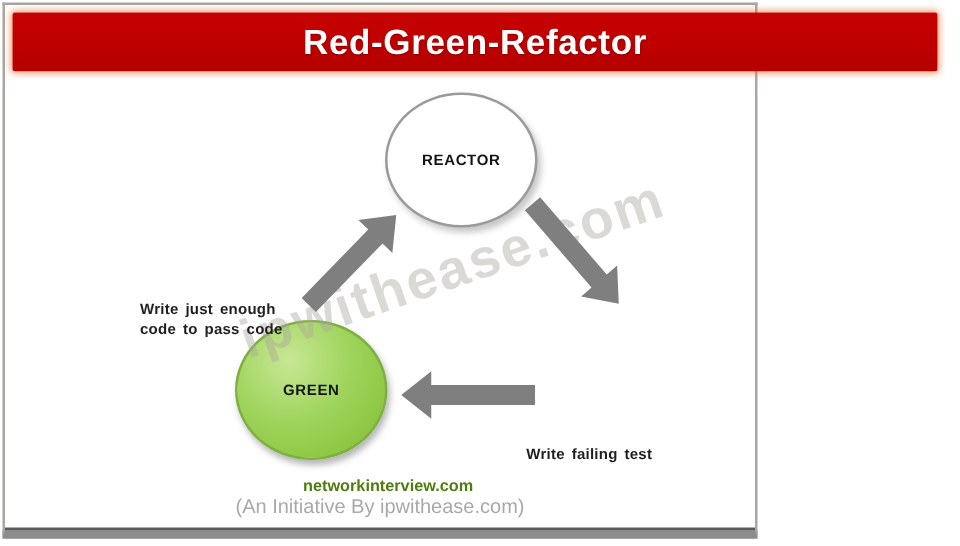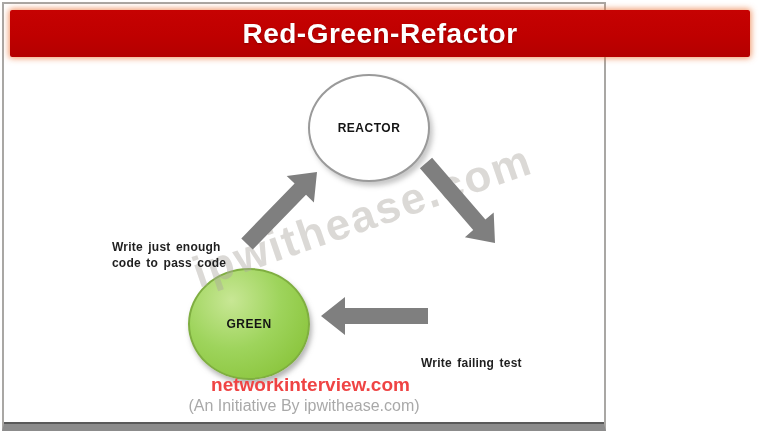--- a/index.html
+++ b/index.html
@@ -47,21 +47,21 @@
     display: flex; align-items: center; justify-content: center;
     font-weight: bold; font-size: 12px; letter-spacing: 0.5px; color: #141414;
     z-index: 2;
   }
   .node-refactor {
     left: 304px; top: 70px; width: 122px; height: 108px;
     background: #fff; border: 2px solid #9a9a9a;
     box-shadow: 3px 4px 5px rgba(130,130,130,0.45);
   }
   .node-green {
-    left: 184px; top: 264px; width: 122px; height: 112px;
+    left: 184px; top: 252px; width: 122px; height: 112px;
     background: radial-gradient(circle at 35% 28%, #c8e795 0%, #9ed45c 45%, #8cc63f 80%);
     border: 2px solid #7fae41;
     box-shadow: 2px 4px 5px rgba(110,110,110,0.5);
     align-items: center;
   }
   .node-red {
     left: 424px; top: 249px; width: 122px; height: 110px;
     background: radial-gradient(circle at 38% 30%, #fb3a26 0%, #f21414 55%, #e60e0e 85%);
     border: 2px solid #c20a0a;
     box-shadow: 2px 4px 5px rgba(110,110,110,0.5);
@@ -72,21 +72,21 @@
   .note {
     position: absolute; font-size: 12px; font-weight: bold; color: #1f1f1f;
     line-height: 1.3; letter-spacing: 0.2px; word-spacing: 2px; z-index: 5;
   }
   .note-refactor { left: 436px; top: 91px; width: 148px; }
   .note-green    { left: 108px; top: 236px; width: 116px; }
   .note-red      { left: 417px; top: 352px; width: 160px; }
 
   
   .footer { position: absolute; left: 0; right: 0; bottom: 9px; text-align: center; z-index: 5; }
-  .footer .site { font-size: 19px; font-weight: bold; color: #ef4444; padding-left: 13px; }
+  .footer .site { font-size: 13px; font-weight: bold; color: #4d7c0f; padding-left: 13px; }
   .footer .initiative { font-size: 16px; color: #a9a9a9; margin-top: 1px; }
 </style>
 </head>
 <body>
 
 <div class="page">
   <div class="stage">
 
     <div class="banner">
       <h1>Red-Green-Refactor</h1>

